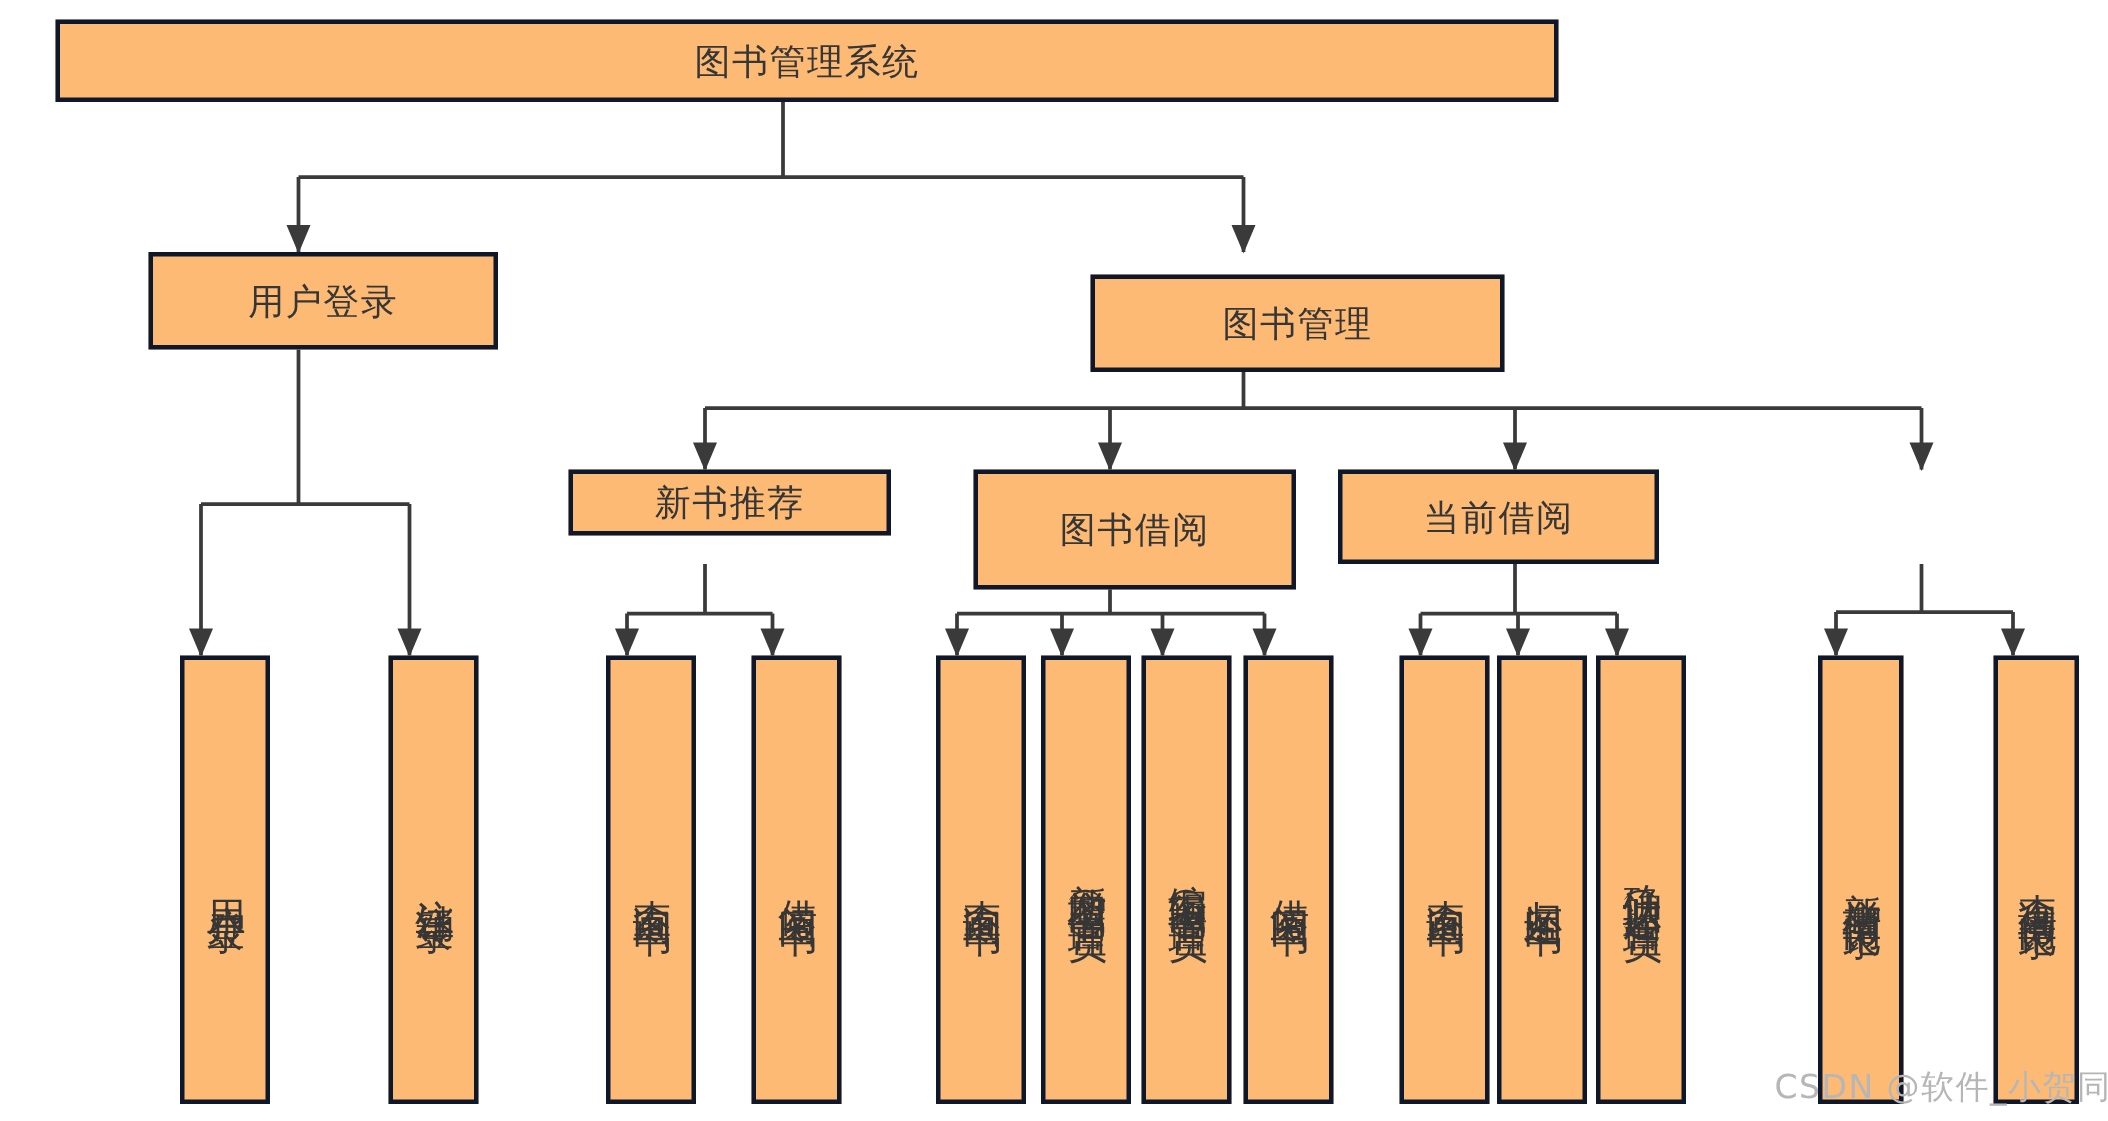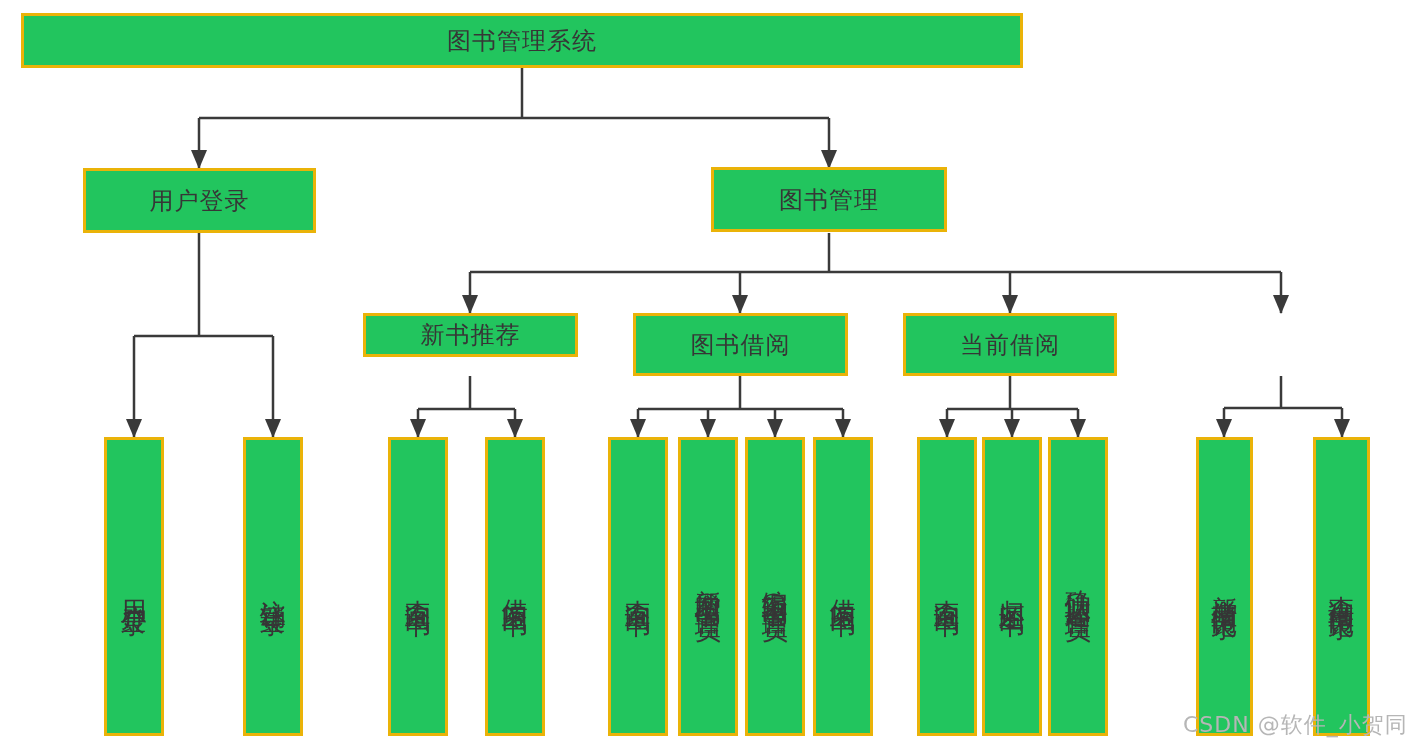--- a/index.html
+++ b/index.html
@@ -18,27 +18,28 @@
   .wires {
     position: absolute;
     left: 0; top: 0;
     width: 1405px;
     height: 747px;
     z-index: 1;
   }
   .node {
     position: absolute;
     box-sizing: border-box;
-    background: #22c55e;
-    border: 3px solid #eab308;
+    background: #fdba74;
+    border: 3px solid #0f172a;
     display: flex;
     align-items: center;
     justify-content: center;
     color: #363636;
     z-index: 2;
+    margin-left: 16px;
   }
   .hbox { font-size: 24px; letter-spacing: 1px; }
   .vbox { font-size: 26px; }
   .vbox .vlabel {
     writing-mode: vertical-rl;
     text-orientation: mixed;
     letter-spacing: 4px;
     line-height: 1.1;
     white-space: nowrap;
   }
@@ -107,31 +108,31 @@
     <line x1="1342" y1="408" x2="1342" y2="437" marker-end="url(#arrow)"></line>
   </svg>
 
   <div class="node hbox" style="left:21px; top:13px; width:1002px; height:55px;">
     <span>图书管理系统</span>
   </div>
 
   <div class="node hbox" style="left:83px; top:168px; width:233px; height:65px;">
     <span>用户登录</span>
   </div>
-  <div class="node hbox" style="left:711px; top:167px; width:236px; height:65px;">
+  <div class="node hbox" style="left:711px; top:183px; width:276px; height:65px;">
     <span>图书管理</span>
   </div>
 
   <div class="node hbox" style="left:363px; top:313px; width:215px; height:44px;">
     <span>新书推荐</span>
   </div>
-  <div class="node hbox" style="left:633px; top:313px; width:215px; height:63px;">
+  <div class="node hbox" style="left:633px; top:313px; width:215px; height:80px;">
     <span>图书借阅</span>
   </div>
-  <div class="node hbox" style="left:903px; top:313px; width:214px; height:63px;">
+  <div class="node hbox" style="left:876px; top:313px; width:214px; height:63px;">
     <span>当前借阅</span>
   </div>
 
   <div class="node vbox" style="left:104px; top:437px; width:60px; height:299px;">
     <span class="vlabel">用户登录</span>
   </div>
   <div class="node vbox" style="left:243px; top:437px; width:60px; height:299px;">
     <span class="vlabel">注销登录</span>
   </div>
 

